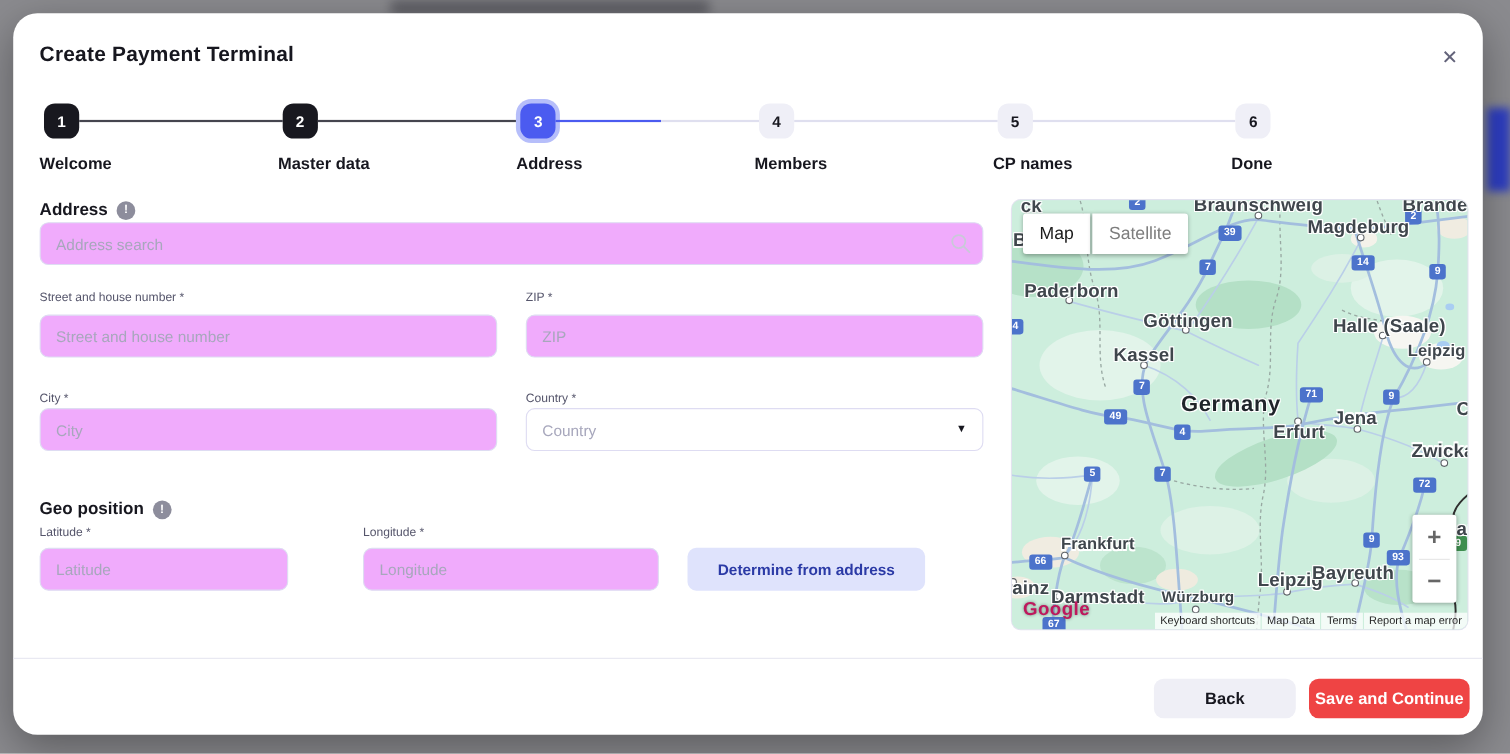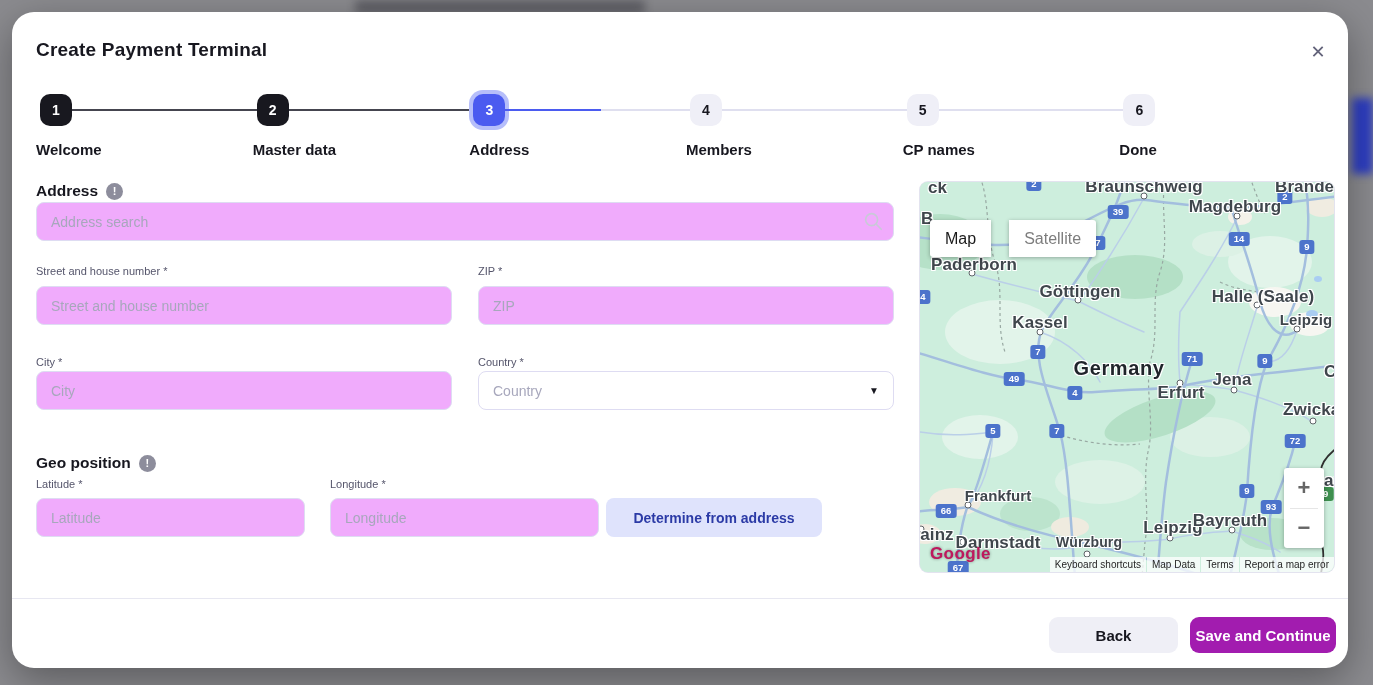--- a/index.html
+++ b/index.html
@@ -45,60 +45,60 @@
   .t-input { position:absolute; height:39px; border:1px solid #dedcf2; border-radius:8px; background:#f0abfc;
              font-family:"Liberation Sans",sans-serif; font-size:14px; color:#17171f; padding:0 14px; outline:none; }
   .t-input::placeholder { color:#a7a7bc; }
   .search-wrap { position:absolute; left:24px; top:190px; width:858px; height:39px; }
   .search-wrap input { position:absolute; inset:0; width:100%; }
   .search-ico { position:absolute; right:10px; top:8px; width:22px; height:22px; pointer-events:none; }
   .select-box { position:absolute; height:39px; border:1px solid #dedcf2; border-radius:8px; background:#fff;
                 display:flex; align-items:center; justify-content:space-between; padding:0 14px; cursor:pointer; }
   .select-ph { font-size:14px; color:#a7a7bc; }
   .select-caret { font-size:10px; color:#17171f; }
-  .determine-btn { position:absolute; left:594px; top:486px; width:216px; height:39px; border:none; border-radius:8px;
+  .determine-btn { position:absolute; left:613px; top:486px; width:216px; height:39px; border:none; border-radius:8px;
                    background:#dfe3fc; color:#2b3aa6; font-family:"Liberation Sans",sans-serif;
                    font-size:14px; font-weight:bold; cursor:pointer; }
 
   
   .map { position:absolute; left:908px; top:170px; width:414px; height:390px; border-radius:8px;
          overflow:hidden; background:#cdeedd; box-shadow:0 0 0 1px #e3e3ef; }
   .map svg { position:absolute; inset:0; }
   .map-layer { position:absolute; inset:0; }
   .m-city { position:absolute; transform:translate(-50%,-50%); white-space:nowrap;
             font-size:17px; font-weight:bold; color:#3f464c; letter-spacing:.1px;
             text-shadow:-1px -1px 0 #fff,1px -1px 0 #fff,-1px 1px 0 #fff,1px 1px 0 #fff,0 1px 0 #fff,0 -1px 0 #fff; }
   .m-country { position:absolute; transform:translate(-50%,-50%); font-size:20px; font-weight:bold; color:#1f242a;
                letter-spacing:.6px; text-shadow:-1px -1px 0 #fff,1px -1px 0 #fff,-1px 1px 0 #fff,1px 1px 0 #fff; }
   .m-dot { position:absolute; width:7px; height:7px; border-radius:50%; background:#fff;
            border:1.5px solid #5f6368; transform:translate(-50%,-50%); }
   .m-shield { position:absolute; transform:translate(-50%,-50%); background:#4c73cb; color:#fff;
               font-size:9.5px; font-weight:bold; line-height:1; padding:2px 5px 2.5px; border-radius:3px; }
   .m-shield.green { background:#3e8e4f; }
-  .map-type { position:absolute; left:10px; top:12px; display:flex; gap:18px;margin-top:26px; }
+  .map-type { position:absolute; left:10px; top:12px; display:flex; gap:2px; }
   .map-type button { height:37px; border:none; background:#fff; font-family:"Liberation Sans",sans-serif;
                      font-size:16px; box-shadow:0 1px 4px rgba(0,0,0,.3); cursor:pointer; padding:0 15px; }
   .map-type .mt-map { border-radius:3px 0 0 3px; color:#1a1a1a; }
   .map-type .mt-sat { border-radius:0 3px 3px 0; color:#7d7d7d; }
   .zoom-ctl { position:absolute; right:10px; top:286px; width:40px; height:80px; background:#fff; border-radius:3px;
               box-shadow:0 1px 4px rgba(0,0,0,.3); display:flex; flex-direction:column; }
   .zoom-ctl button { flex:1; border:none; background:transparent; font-size:22px; font-weight:bold; color:#666;
                      cursor:pointer; font-family:"Liberation Sans",sans-serif; }
   .zoom-ctl .zdiv { height:1px; background:#e6e6e6; margin:0 6px; }
   .g-logo { position:absolute; left:10px; bottom:8px; font-size:17px; font-weight:bold; color:#be185d;
             letter-spacing:.4px; text-shadow:0 0 3px rgba(0,0,0,.45); cursor:pointer; }
   .map-attr { position:absolute; right:0; bottom:0; display:flex; gap:1px; }
   .map-attr span { background:rgba(255,255,255,.75); font-size:10px; color:#262626; padding:2px 5px; cursor:pointer; white-space:nowrap; }
 
   
   .footer-divider { position:absolute; left:0; top:586px; width:100%; height:1px; background:#e7e7f1; }
   .back-btn { position:absolute; left:1037px; top:605px; width:129px; height:36px; border:none; border-radius:9px;
               background:#efeff6; color:#17171f; font-family:"Liberation Sans",sans-serif; font-size:15px; font-weight:bold; cursor:pointer; }
   .save-btn { position:absolute; left:1178px; top:605px; width:146px; height:36px; border:none; border-radius:9px;
-              background:#a21caf; color:#fff; font-family:"Liberation Sans",sans-serif; font-size:15px; font-weight:bold; cursor:default; }
+              background:#ef4444; color:#fff; font-family:"Liberation Sans",sans-serif; font-size:15px; font-weight:bold; cursor:default; }
 </style>
 </head>
 <body>
 
 <div class="backdrop">
   <div class="bg-blur-text"></div>
   <div class="bg-blur-blue"></div>
 </div>
 
 <div class="modal">
@@ -176,21 +176,21 @@
     <span class="select-ph">Country</span>
     <span class="select-caret">▼</span>
   </div>
 
   <div class="section-head" style="left:24px; top:442px;">
     <span class="section-title">Geo position</span>
     <span class="info-icon">!</span>
   </div>
 
   <label class="f-label" style="left:24px; top:466px;">Latitude *</label>
-  <input class="t-input" style="left: 24px; top: 486px; width: 269px;" type="text" placeholder="Latitude">
+  <input class="t-input" style="left: 24px; top: 486px; width: 226px;" type="text" placeholder="Latitude">
 
   <label class="f-label" style="left:318px; top:466px;">Longitude *</label>
   <input class="t-input" style="left: 318px; top: 486px; width: 269px;" type="text" placeholder="Longitude">
 
   <button class="determine-btn">Determine from address</button>
 
   <div class="map">
     <svg viewBox="0 0 414 390">
       <rect x="0" y="0" width="414" height="390" fill="#cdeedd"></rect>
 

